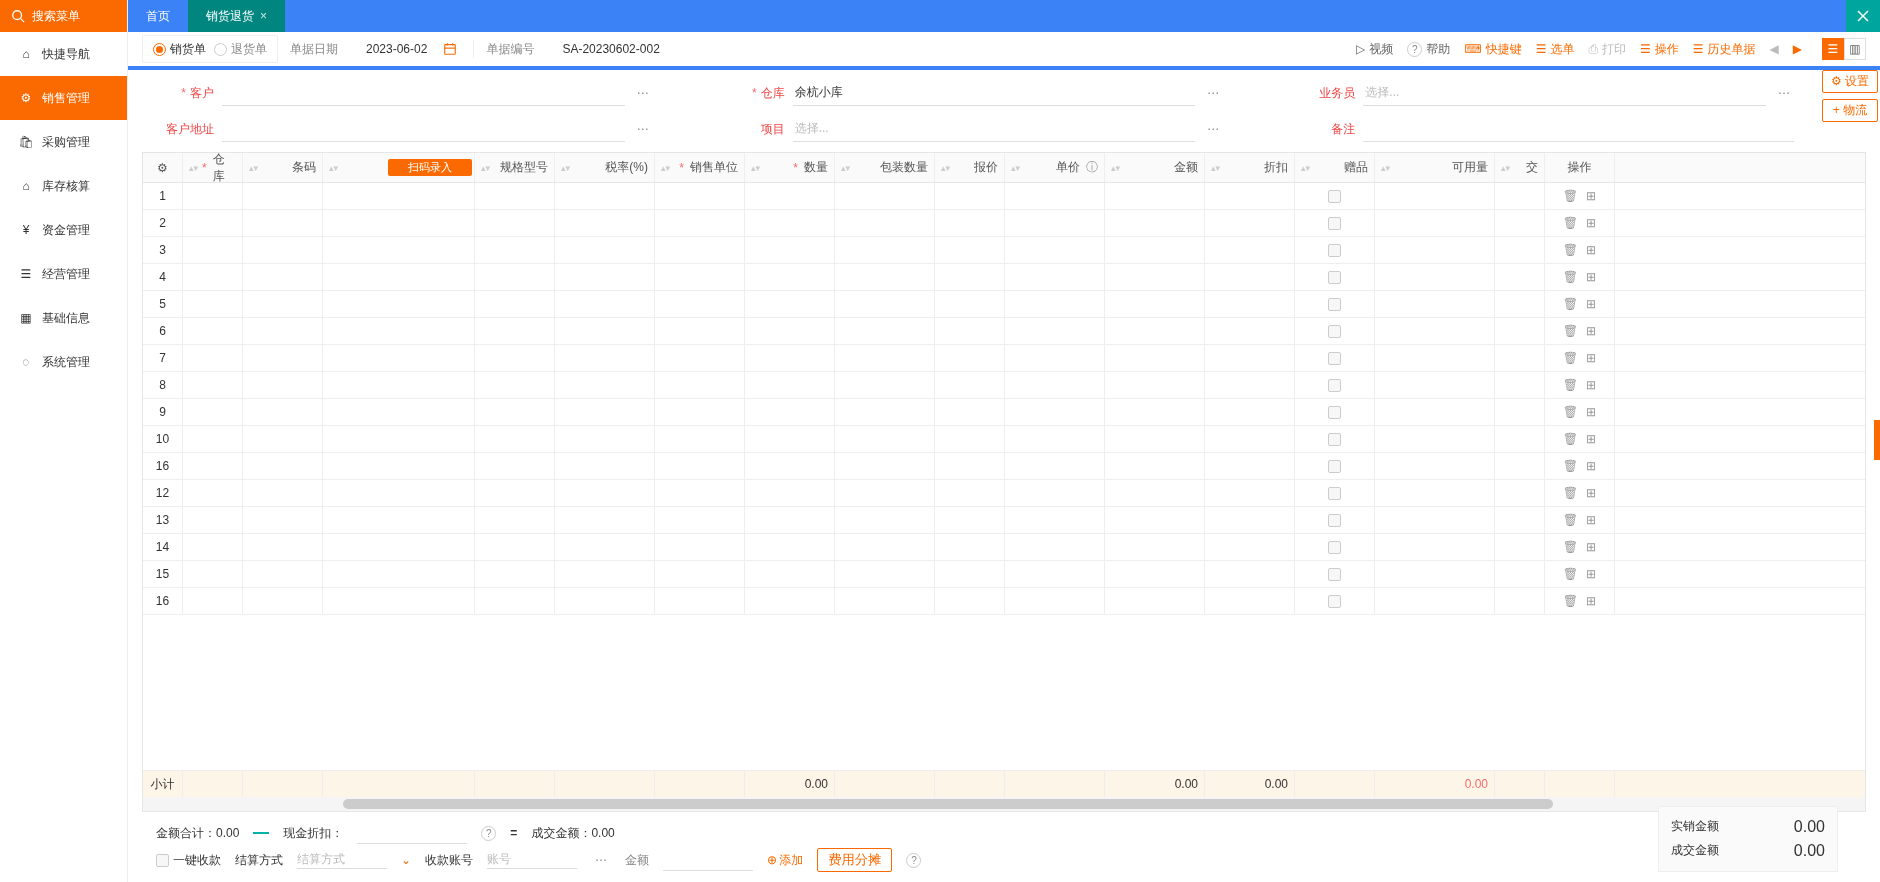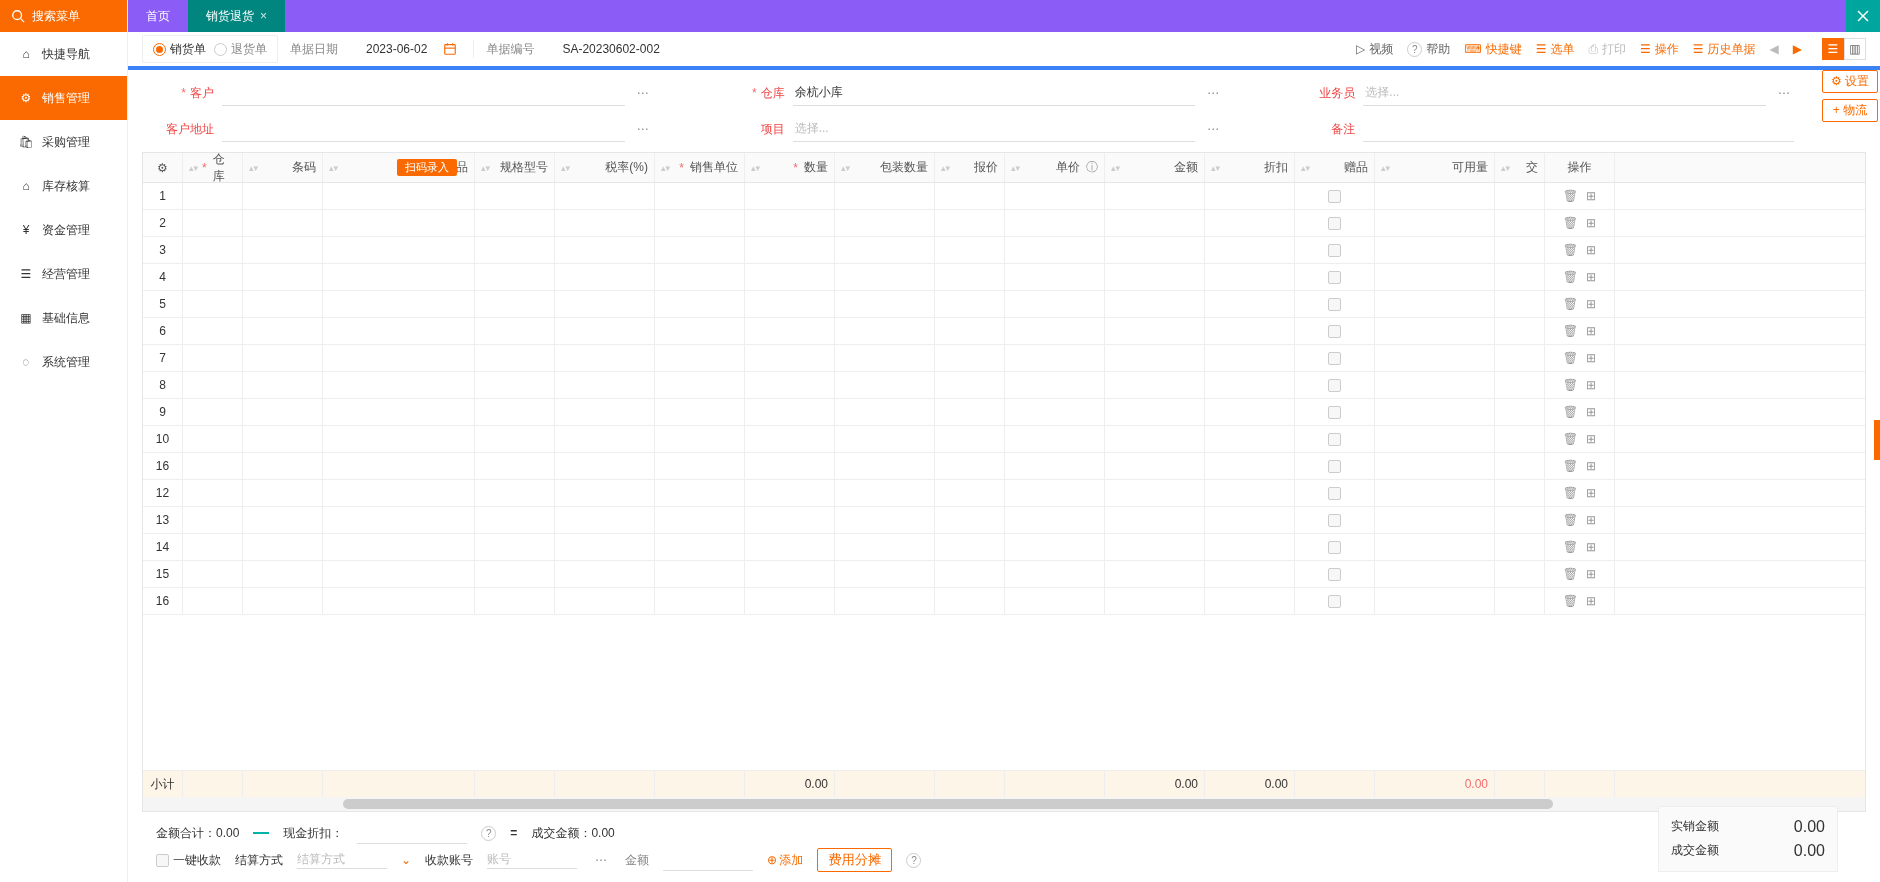--- a/index.html
+++ b/index.html
@@ -8,21 +8,21 @@
 
 
 .sidebar { width: 128px; background: #fff; border-right: 1px solid #eee; flex-shrink: 0; }
 .search-menu { height: 32px; background: #fa6a01; color: #fff; display: flex; align-items: center; padding: 0 10px; gap: 6px; cursor: pointer; }
 .nav-item { height: 44px; display: flex; align-items: center; padding: 0 18px; gap: 8px; cursor: pointer; color: #333; }
 .nav-item.active { background: #fa6a01; color: #fff; }
 .nav-icon { width: 16px; height: 16px; display: inline-flex; align-items: center; justify-content: center; }
 
 
 .main { flex: 1; display: flex; flex-direction: column; min-width: 0; }
-.tabbar { height: 32px; background: #8b5cf6; display: flex; align-items: center; position: relative; }
+.tabbar { height: 32px; background: #3b82f6; display: flex; align-items: center; position: relative; }
 .tab { height: 32px; display: flex; align-items: center; padding: 0 18px; color: #fff; cursor: pointer; gap: 6px; }
 .tab.active { background: #00867f; }
 .tab-close { color: #fff; opacity: .8; }
 .top-close { position: absolute; right: 0; top: 0; width: 34px; height: 32px; background: #00a59e; color: #fff; display: flex; align-items: center; justify-content: center; cursor: pointer; }
 
 
 .infobar { height: 38px; border-bottom: 4px solid #3b82f6; display: flex; align-items: center; padding: 0 14px; gap: 12px; background:#fff; }
 .doc-type { display: flex; align-items: center; gap: 8px; border: 1px solid #eee; height: 28px; padding: 0 10px; border-radius: 2px; }
 .radio { width: 13px; height: 13px; border: 1px solid #ccc; border-radius: 50%; display: inline-flex; align-items: center; justify-content: center; }
 .radio.on { border-color: #fa6a01; }
@@ -72,21 +72,21 @@
 .col-qty { width: 90px; }
 .col-pack { width: 100px; }
 .col-quote { width: 70px; }
 .col-price { width: 100px; }
 .col-amt { width: 100px; }
 .col-disc { width: 90px; }
 .col-gift { width: 80px; justify-content:center; }
 .col-avail { width: 120px; }
 .col-deliv { width: 50px; }
 .col-ops { width: 70px; justify-content:center; }
-.scan-badge { position: absolute; right: 17px; background: #fa6a01; color: #fff; font-size: 11px; padding: 1px 8px; border-radius: 2px; }
+.scan-badge { position: absolute; right: 2px; background: #fa6a01; color: #fff; font-size: 11px; padding: 1px 20px; border-radius: 2px; }
 .help-ico { color:#999; margin-left:2px; }
 
 .tbody { flex: 1; overflow: auto; }
 .tr { display: flex; height: 27px; border-bottom: 1px solid #eee; }
 .td { color: #333; }
 .td.right { justify-content: flex-end; }
 .chk { width:13px; height:13px; border:1px solid #ccc; border-radius:2px; background:#f7f7f7; }
 .row-ops { color:#999; display:flex; gap:8px; }
 
 .subtotal { display:flex; height:27px; background:#fdf5e7; border-top:1px solid #eee; }

